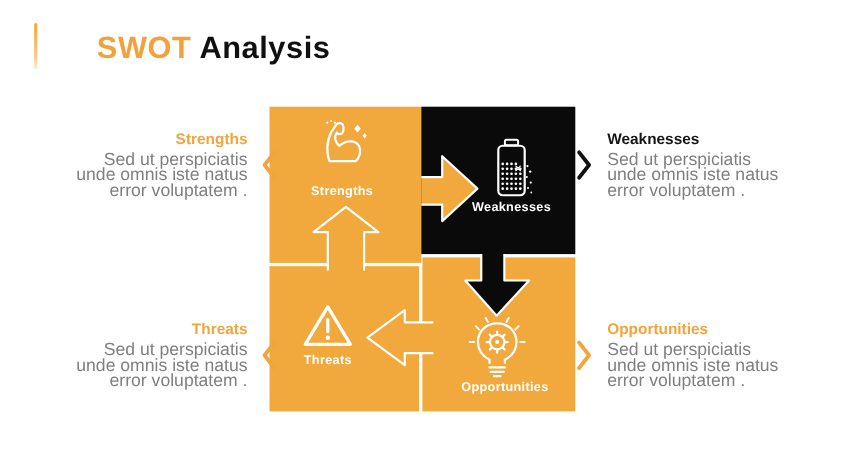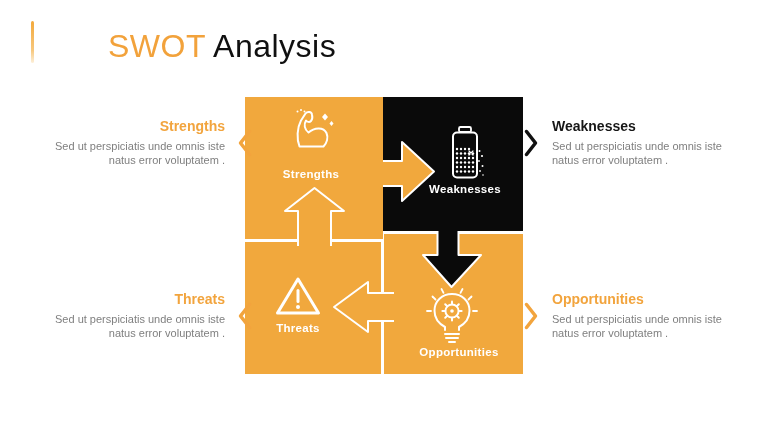--- a/index.html
+++ b/index.html
@@ -1,21 +1,21 @@
 <!DOCTYPE html>
 <html><head>
 <meta charset="utf-8">
 <style>
   html,body{margin:0;padding:0;}
   body{width:768px;height:432px;background:#ffffff;overflow:hidden;position:relative;
        font-family:"Liberation Sans","DejaVu Sans",sans-serif;}
   .abs{position:absolute;}
 
   
-  .slide-title{left:108px;top:28px;font-size:32px;font-weight:400;letter-spacing:.5px;}
+  .slide-title{left:88px;top:28px;font-size:28px;font-weight:700;letter-spacing:.5px;}
   .t-orange{color:#F2A23B;}
   .t-black{color:#101010;}
   .accent-line{left:31px;top:21px;width:3px;height:42px;
     background:linear-gradient(to bottom,#F3A93C 0%,#F7C87E 70%,#fdf0da 100%);border-radius:2px;}
 
   
   .matrix{left:245px;top:97px;width:278px;height:277px;}
   .quad{position:absolute;}
   .q-tl{left:0;top:0;width:138px;height:142px;background:#F1A83D;}
   .q-tr{left:138px;top:0;width:140px;height:134px;background:#0A0A0A;}
@@ -29,21 +29,21 @@
 
   
   .callout{position:absolute;display:flex;align-items:center;}
   .co-left{justify-content:flex-end;}
   .co-text{width:170px;}
   .co-left .co-text{text-align:right;}
   .co-right .co-text{text-align:left;}
   .co-title{font-size:14px;font-weight:600;margin:0 0 5px 0;}
   .co-title.orange{color:#F2A43D;}
   .co-title.dark{color:#161616;}
-  .co-body{font-size:11px;line-height:14px;color:#7F7F7F;margin:0;}
+  .co-body{font-size:16px;line-height:14px;color:#7F7F7F;margin:0;}
   .chev{flex:0 0 auto;}
   .co-left .chev{margin-left:13px;}
   .co-right .chev{margin-right:14px;}
 </style>
 </head>
 <body>
 
 <div class="abs accent-line"></div>
 
 <div class="abs slide-title">

